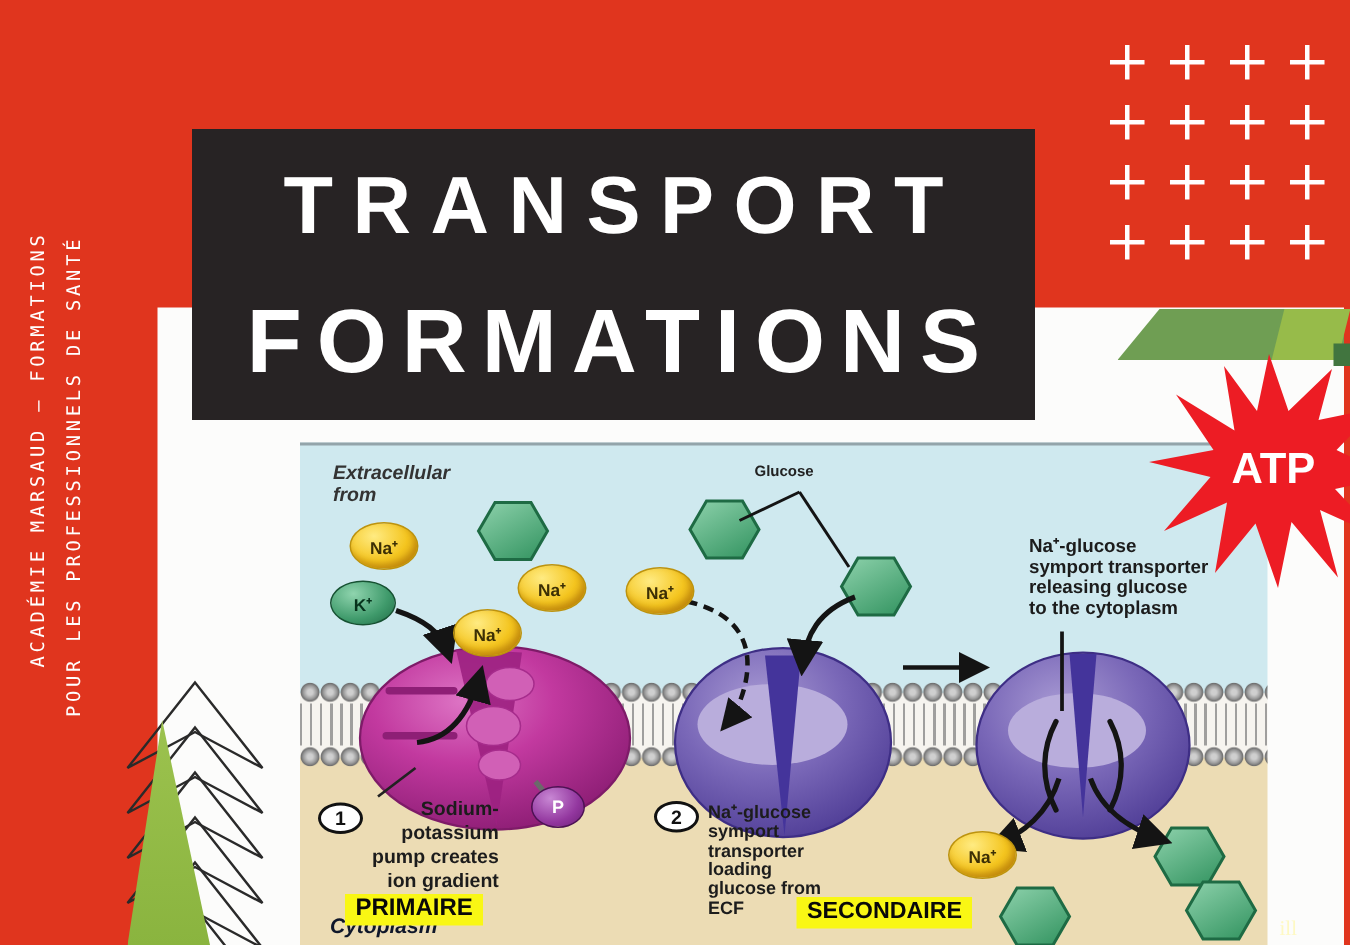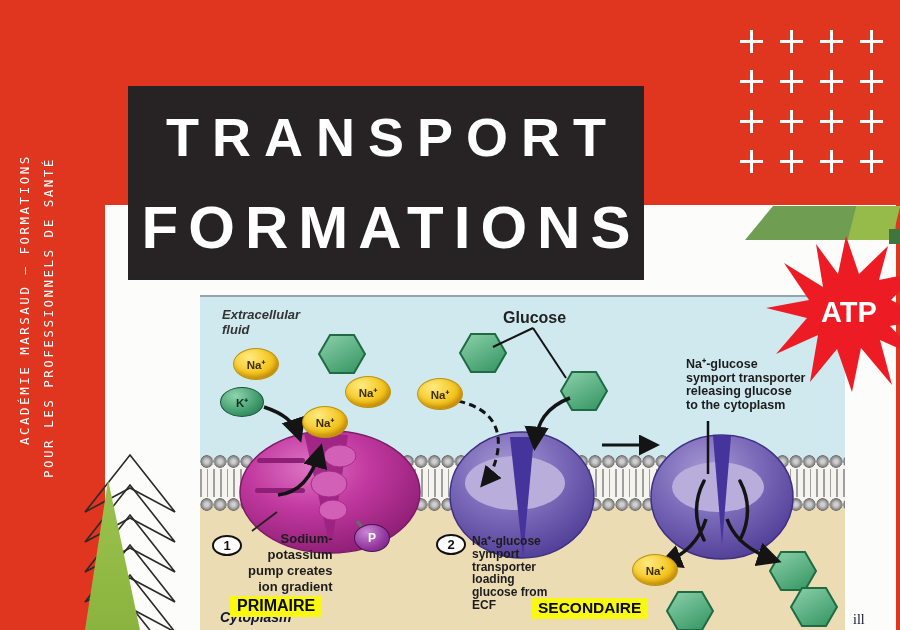--- a/index.html
+++ b/index.html
@@ -14,21 +14,21 @@
   .band-main{left:745px;top:206px;width:151px;height:34px;background:#6f9e53;
     clip-path:polygon(28px 0,100% 0,100% 100%,0 100%);}
   .band-light{left:852px;top:206px;width:44px;height:34px;background:#97bb4a;transform:skewX(-14deg);}
   .band-dark{left:889px;top:229px;width:11px;height:15px;background:#41753f;}
 
   
   .heading-frag{left:714px;top:241px;font-family:"DejaVu Sans",sans-serif;font-size:50px;line-height:1;
     color:#1b1b1b;letter-spacing:2px;font-weight:500;}
 
   
-  .banner{left:128px;top:86px;width:516px;height:194px;background:#272324;display:flex;flex-direction:column;
+  .banner{left:128px;top:86px;width:562px;height:194px;background:#272324;display:flex;flex-direction:column;
     align-items:center;justify-content:flex-start;padding-top:24px;box-sizing:border-box;gap:34px;}
   .title-1{color:#fff;font-weight:800;font-size:54px;line-height:1;letter-spacing:13px;text-indent:13px;}
   .title-2{color:#fff;font-weight:800;font-size:60px;line-height:1;letter-spacing:10px;text-indent:10px;}
 
   
   .plus-grid{left:740px;top:30px;display:grid;grid-template-columns:repeat(4,23px);grid-auto-rows:23px;gap:17px;}
   .plus{position:relative;width:23px;height:23px;}
   .plus::before{content:"";position:absolute;left:0;top:10px;width:23px;height:3.2px;background:#fff;}
   .plus::after{content:"";position:absolute;left:10px;top:0;width:3.2px;height:23px;background:#fff;}
 
@@ -41,40 +41,40 @@
   
   .chevrons{left:78px;top:450px;}
   .wedge{left:85px;top:480px;width:55px;height:150px;background:linear-gradient(180deg,#9cc24e,#8ab43f);
     clip-path:polygon(42% 0,100% 100%,0 100%);}
 
   
   .badge{left:758px;top:230px;}
   .badge text{font-family:"Liberation Sans",sans-serif;font-weight:bold;font-size:29px;fill:#fff;}
 
   
-  .pagefrag{left:853px;top:612px;font-family:"Liberation Serif",serif;font-size:14px;color:#0f172a;}
+  .pagefrag{left:853px;top:612px;font-family:"Liberation Serif",serif;font-size:14px;color:#fef9c3;}
 
   
   .diagram{left:200px;top:295px;width:696px;height:335px;}
   .dg-blue{left:0;top:0;width:645px;height:167px;background:#cfe9ef;border-top:2px solid #93a4aa;box-sizing:border-box;}
   .dg-white{left:0;top:167px;width:645px;height:43px;background:#f6f4ef;}
   .dg-tan{left:0;top:210px;width:645px;height:125px;background:#ecdcb4;}
   .mem-row{left:0;width:645px;height:15px;
     background-image:radial-gradient(circle at 6.7px 7.5px,#cfcfcf 0 1.8px,#9b9b9b 4.4px,#6f6f6f 6px,transparent 6.6px);
     background-size:13.4px 15px;background-repeat:repeat-x;}
   .mem-row.top{top:159px;}
   .mem-row.bot{top:202px;}
   .mem-tails{left:0;top:174px;width:645px;height:28px;
     background-image:repeating-linear-gradient(90deg,rgba(130,130,130,.75) 0 1.6px,transparent 1.6px 6.7px);}
   .dg-svg{left:0;top:0;}
 
   
   .dg-label{color:#222;font-weight:bold;}
   .lbl-extra{left:22px;top:12px;font-size:13px;line-height:15px;font-style:italic;color:#333;}
-  .lbl-glucose{left:303px;top:14px;font-size:16px;color:#222;}
+  .lbl-glucose{left:303px;top:14px;font-size:10px;color:#222;}
   .lbl-cyto{left:20px;top:314px;font-size:14px;font-style:italic;color:#0f172a;}
   .note{left:486px;top:63px;font-size:12.5px;line-height:13.5px;color:#1c1c1c;font-weight:bold;}
   .step-circle{width:30px;height:21px;border:2px solid #111;border-radius:50%;background:#fff;color:#111;
     display:flex;align-items:center;justify-content:center;font-size:13px;font-weight:bold;box-sizing:border-box;}
   .c1{left:12px;top:240px;}
   .c2{left:236px;top:239px;}
   .step-text{color:#1c1c1c;font-weight:bold;}
   .t-step1{left:48px;top:236px;font-size:13px;line-height:16px;text-align:right;}
   .t-step2{left:272px;top:240px;font-size:12px;line-height:12.8px;}
   .hl{background:#f9f714;color:#090909;font-weight:bold;padding:1px 7px 2px;}
@@ -180,21 +180,21 @@
       <path d="M 258 106 C 294 114 302 136 297 160 C 294 174 289 182 284 188" stroke="#141414" stroke-width="3" fill="none" stroke-dasharray="7 4.5" marker-end="url(#ah)"></path>
       <path d="M 402 150 L 454 150" stroke="#141414" stroke-width="3" fill="none" marker-end="url(#ah)"></path>
       <path d="M 508 126 L 508 179" stroke="#141414" stroke-width="2.5" fill="none"></path>
       <path d="M 506 224 C 499 247 482 261 464 268" stroke="#141414" stroke-width="3.5" fill="none" marker-end="url(#ah)"></path>
       <path d="M 527 224 C 535 247 557 259 575 265" stroke="#141414" stroke-width="3.5" fill="none" marker-end="url(#ah)"></path>
       <path d="M 157 226 L 171 243" stroke="#6a6a6a" stroke-width="3.5" fill="none"></path>
       <path d="M 52 236 L 77 217" stroke="#222" stroke-width="1.8" fill="none"></path>
     </svg>
 
     <div class="abs dg-label lbl-extra preline">Extracellular
-fluid</div>
+from</div>
     <div class="abs dg-label lbl-glucose">Glucose</div>
     <div class="abs dg-label lbl-cyto">Cytoplasm</div>
     <div class="abs note preline">Na⁺-glucose
 symport transporter
 releasing glucose
 to the cytoplasm</div>
 
     <div class="abs step-circle c1">1</div>
     <div class="abs step-text t-step1 preline">Sodium-
 potassium

